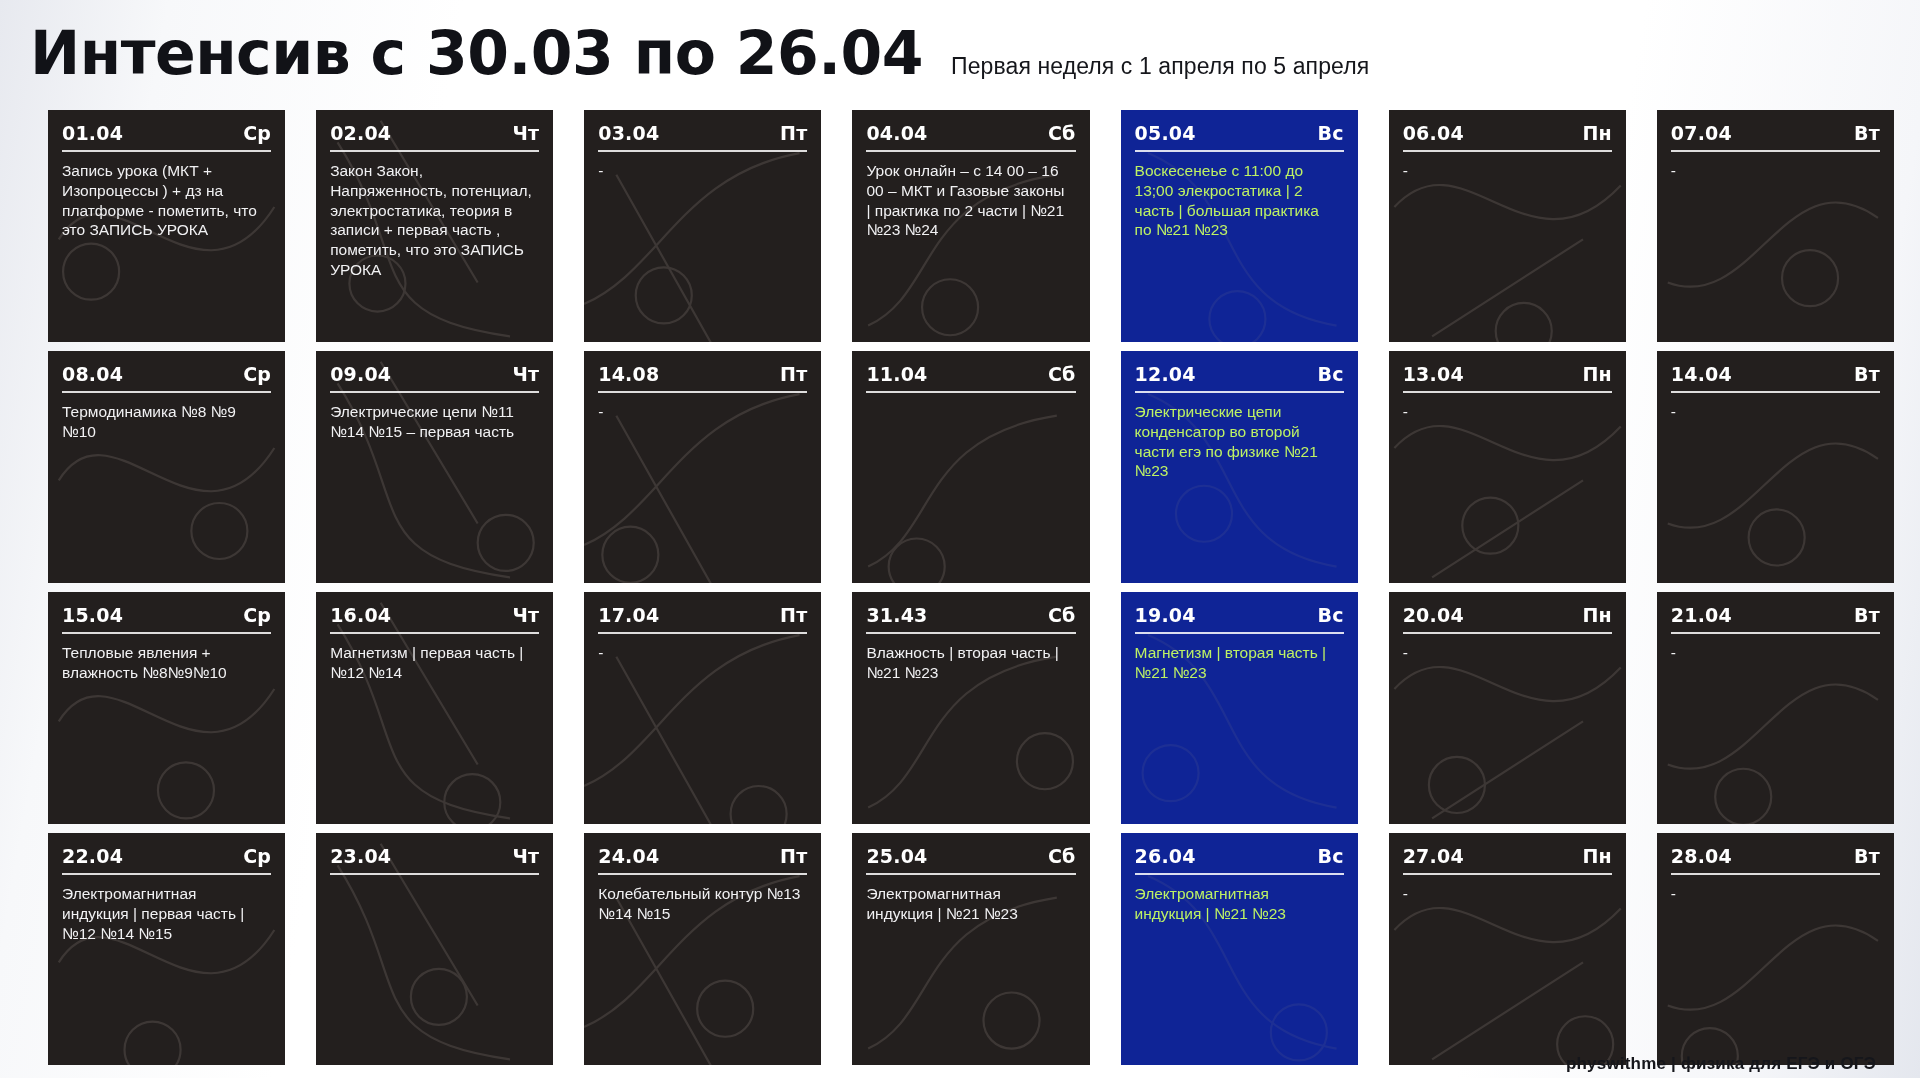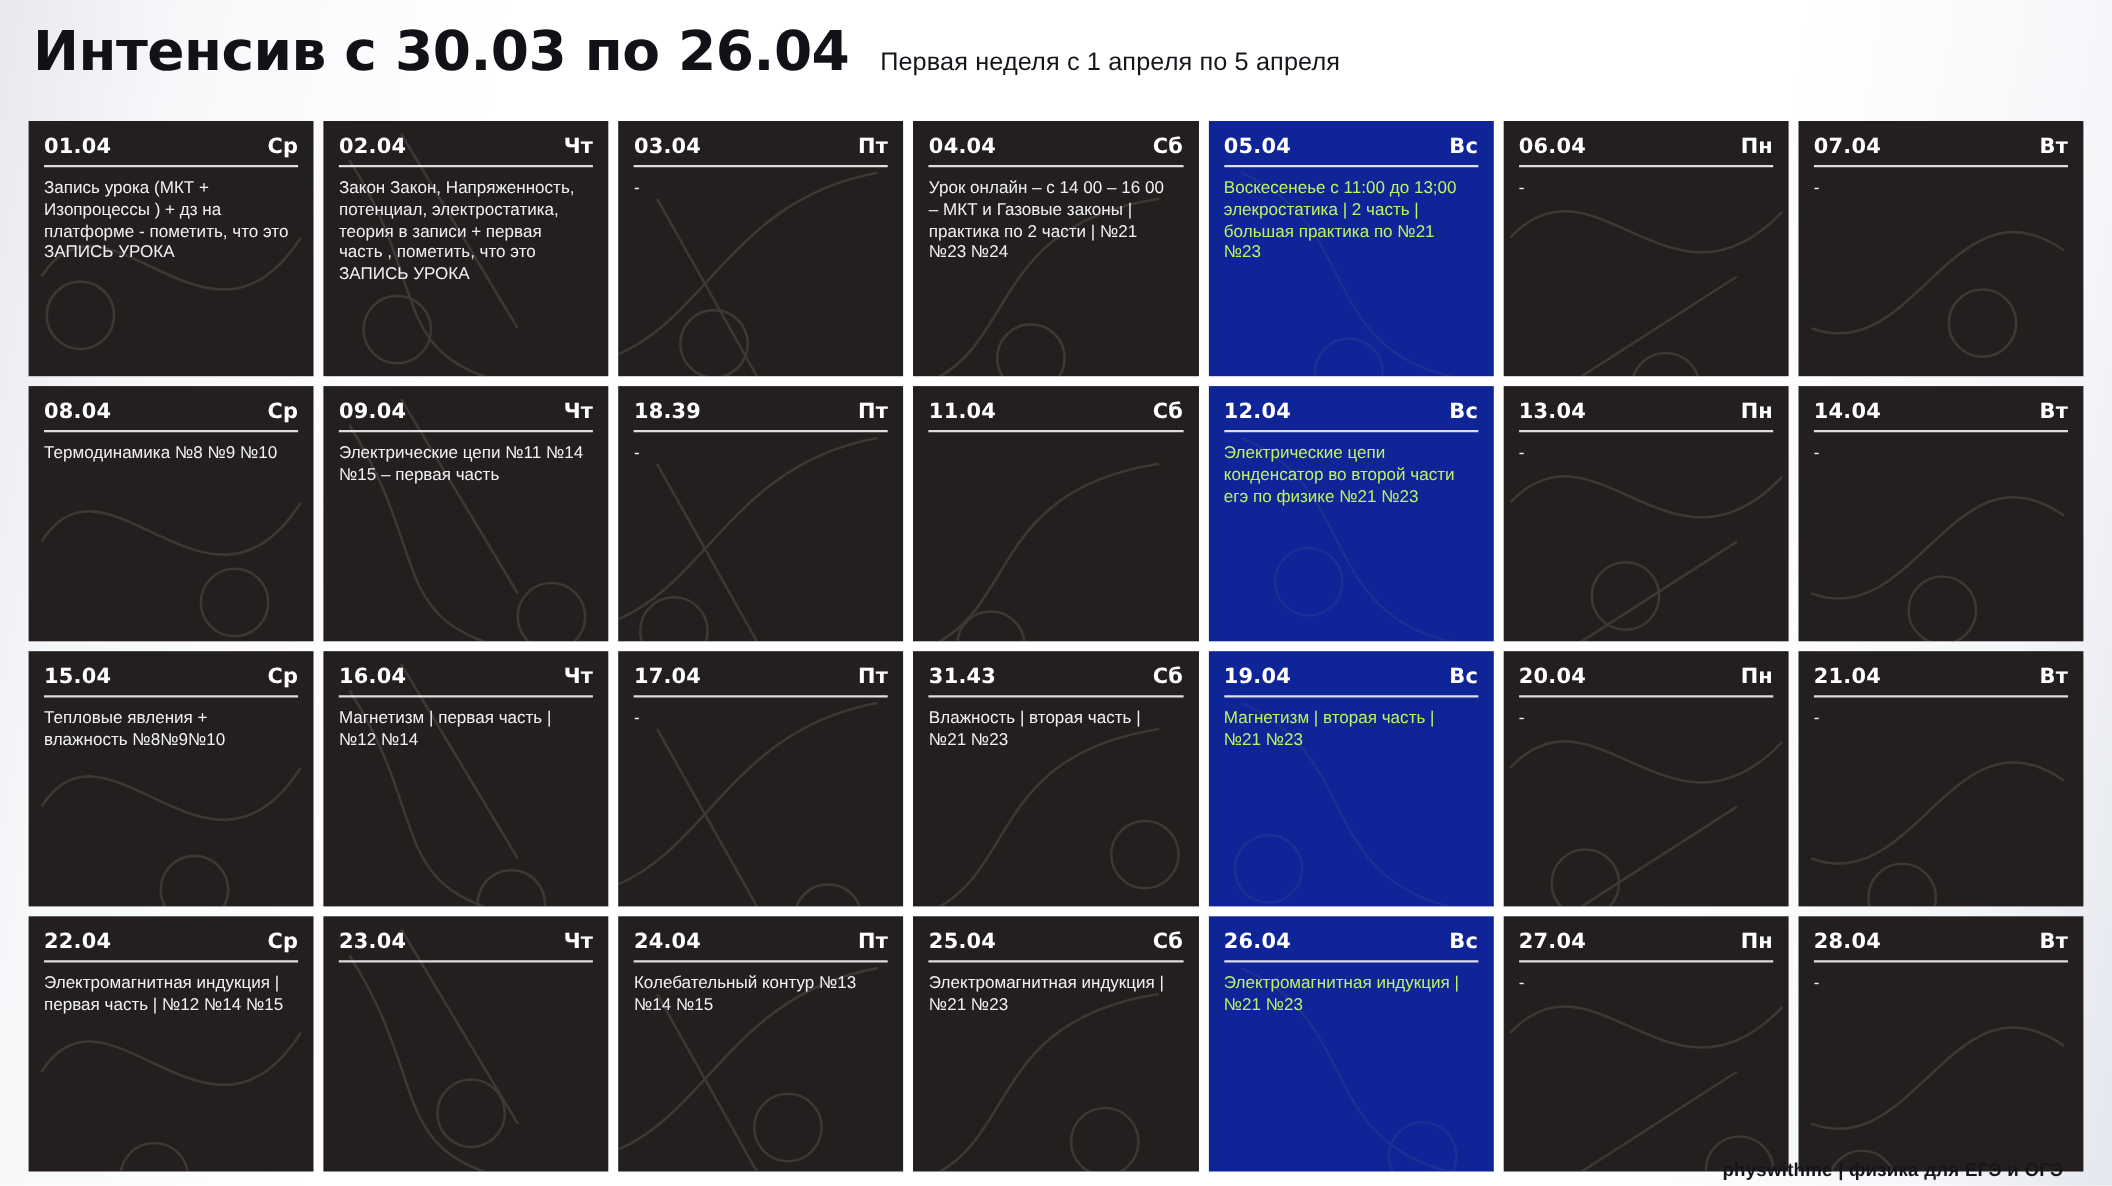--- a/index.html
+++ b/index.html
@@ -24,21 +24,21 @@
 
   .header {
     display: flex;
     align-items: baseline;
     gap: 28px;
     padding-left: 4px;
     height: 86px;
   }
 
   .title {
-    font-size: 50px;
+    font-size: 60px;
     font-weight: 700;
     letter-spacing: -0.5px;
     color: #111217;
     white-space: nowrap;
     font-family: "DejaVu Sans", sans-serif;
   }
 
   .subtitle {
     font-size: 23px;
     font-weight: 400;
@@ -55,20 +55,21 @@
     margin-top: 6px;
   }
 
   .cell {
     position: relative;
     background: #231f1e;
     overflow: hidden;
     box-sizing: border-box;
     padding: 12px 14px 10px 14px;
     color: #ffffff;
+    margin-left: 22px;
   }
 
   .cell.highlight {
     background: #0f2496;
   }
 
   .cell .doodle {
     position: absolute;
     inset: 0;
     opacity: 0.22;
@@ -221,21 +222,21 @@
           <span>Чт</span>
         </div>
         <div class="cell-body">Электрические цепи  №11 №14 №15 – первая часть</div>
       </div>
       <div class="cell">
         <svg class="doodle" viewBox="0 0 220 232" preserveAspectRatio="none">
           <path d="M0,180 C70,150 90,60 200,40 M30,60 L120,220" stroke="#9a8f88" stroke-width="2" fill="none"></path>
           <circle cx="43" cy="189" r="26" stroke="#9a8f88" stroke-width="2" fill="none"></circle>
         </svg>
         <div class="cell-head">
-          <span>18.39</span>
+          <span>14.08</span>
           <span>Пт</span>
         </div>
         <div class="cell-body">-</div>
       </div>
       <div class="cell">
         <svg class="doodle" viewBox="0 0 220 232" preserveAspectRatio="none">
           <path d="M15,200 C80,170 60,80 190,60" stroke="#9a8f88" stroke-width="2" fill="none"></path>
           <circle cx="60" cy="200" r="26" stroke="#9a8f88" stroke-width="2" fill="none"></circle>
         </svg>
         <div class="cell-head">

